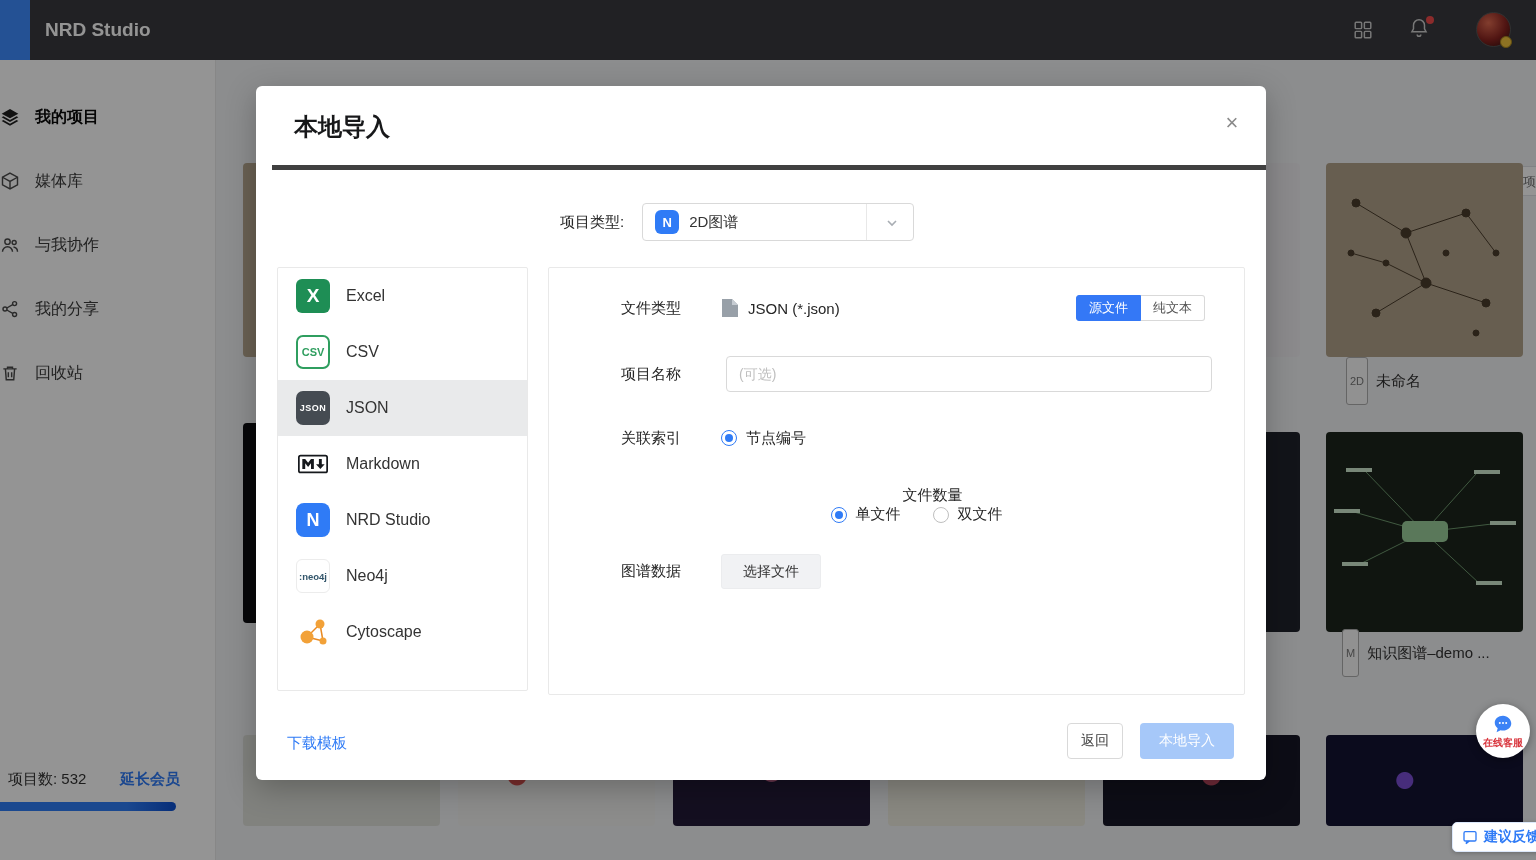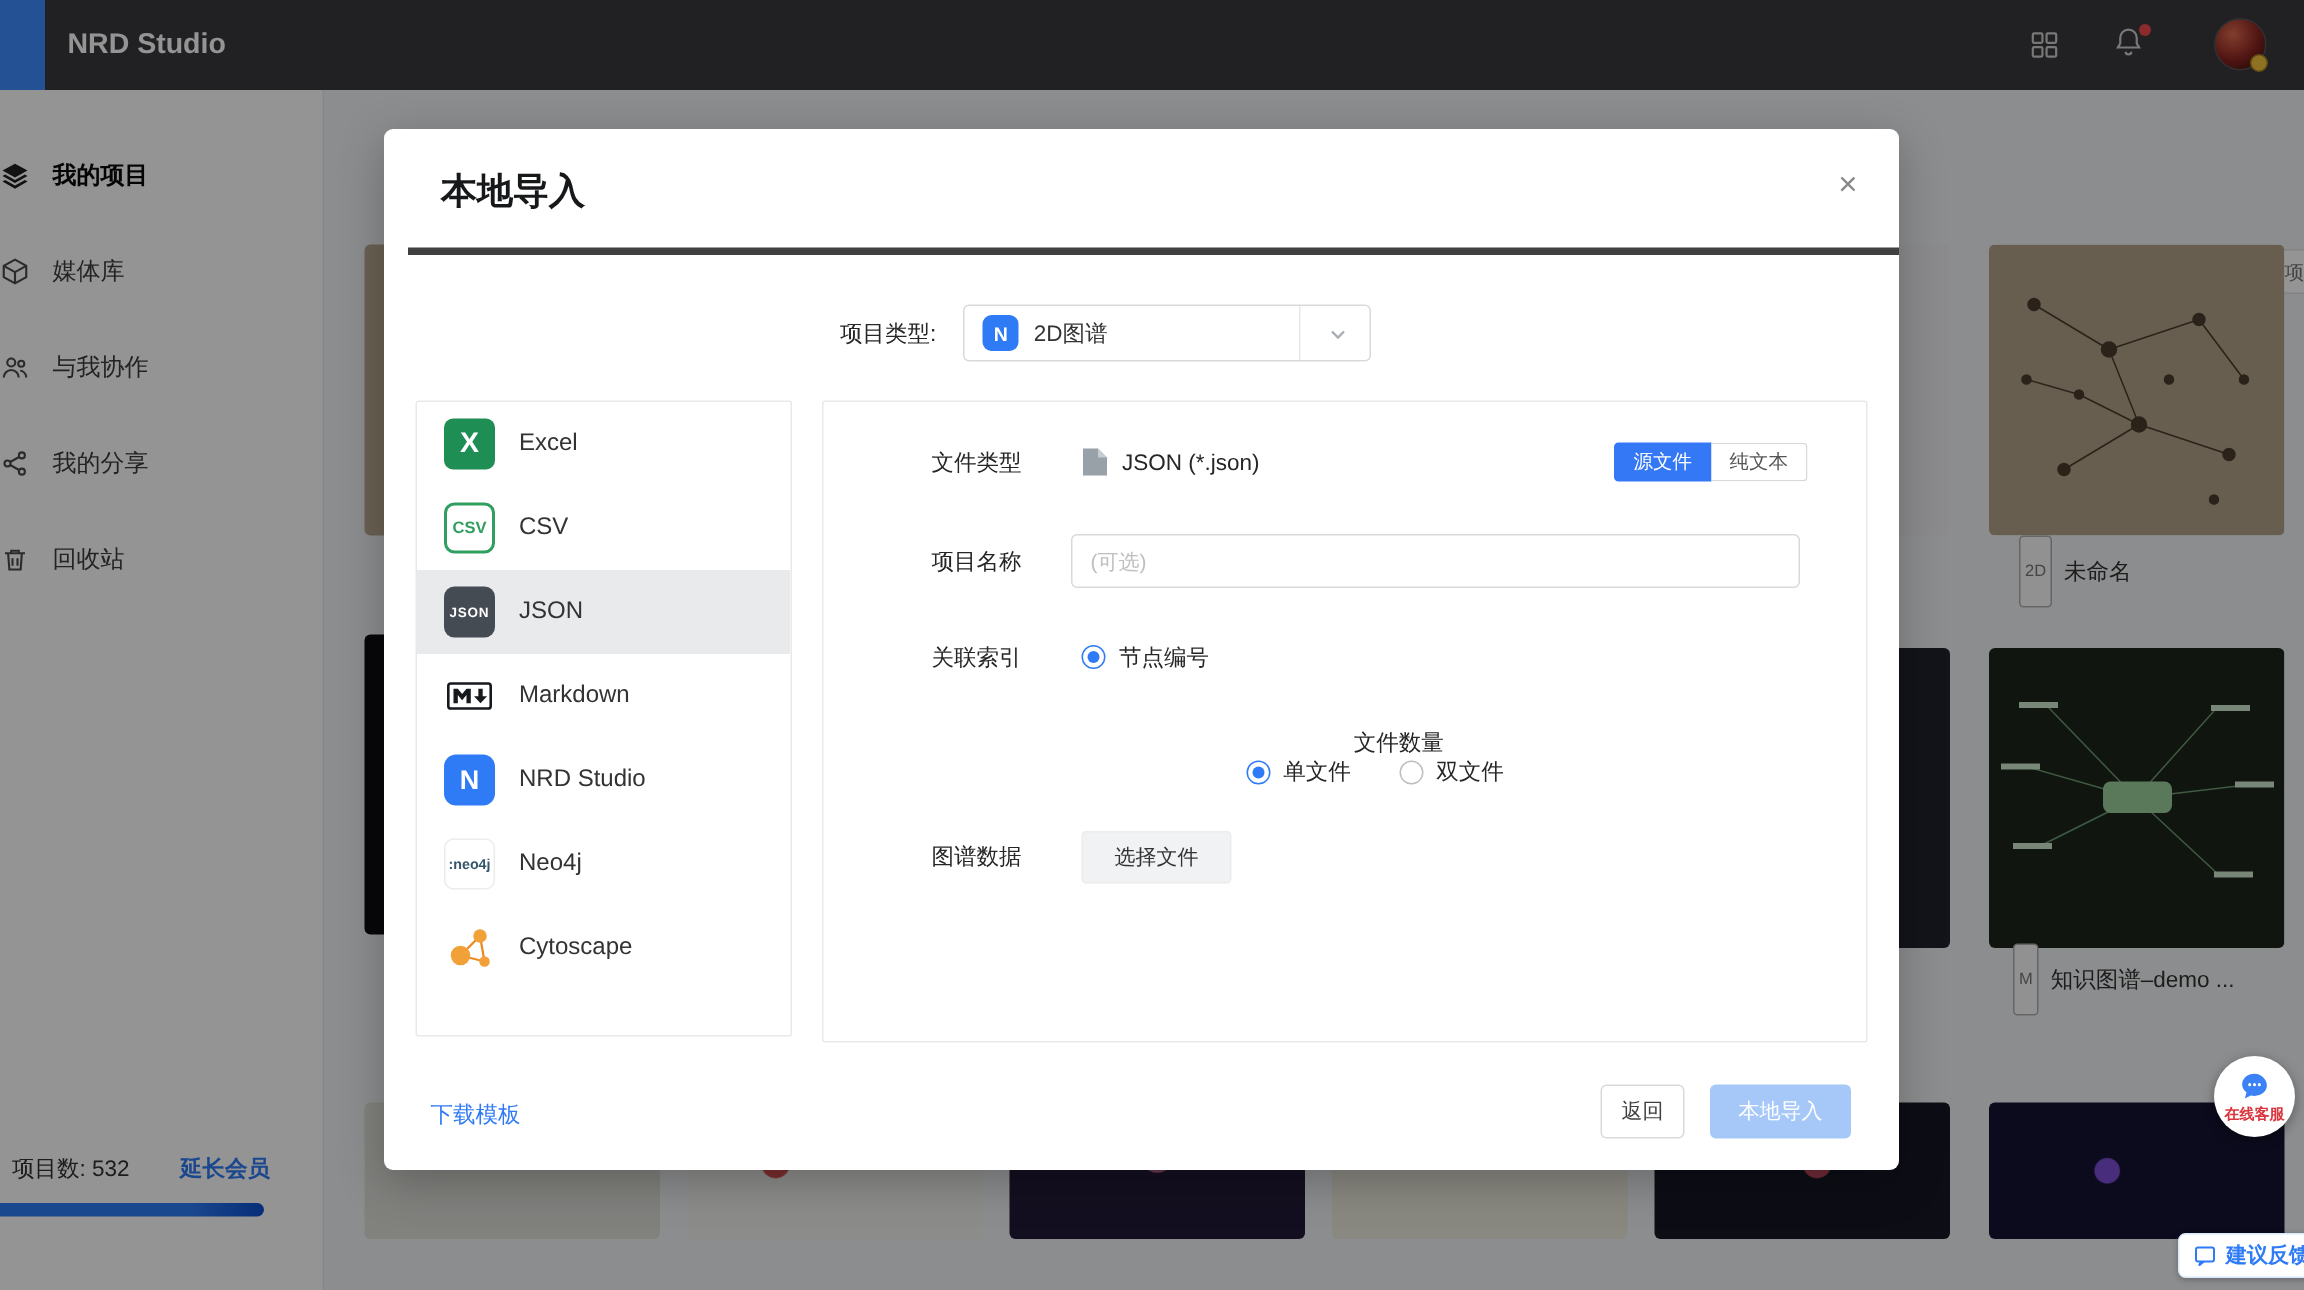--- a/index.html
+++ b/index.html
@@ -67,21 +67,21 @@
   .tile-md { background:#fff; }
   .tile-nrd { background:#2f7bf6; color:#fff; font-weight:800; font-size:18px; border-radius:8px; }
   .tile-neo { background:#fff; border:1px solid #ececec; color:#33566b; font-weight:700; font-size:9.5px; }
   .tile-gephi { background:#141414; border-radius:50%; color:#fff; font-family:"DejaVu Serif",serif; font-style:italic; font-size:15px; }
 
   .form-panel { position:absolute; left:292px; top:181px; width:697px; height:428px; border:1px solid #e9e9e9; border-radius:2px; background:#fff; }
   .form-row { position:absolute; left:0; right:0; display:flex; align-items:center; height:36px; }
   .row-filetype { top:22px; } .row-name { top:88px; } .row-index { top:152px; } .row-count { top:218px;flex-direction:column; } .row-data { top:286px; height:35px; }
   .f-label { width:132px; text-align:right; font-size:15px; color:#262626; flex:none; }
   .f-content { margin-left:40px; display:flex; align-items:center; gap:9px; font-size:15px; color:#262626; }
-  .name-input { margin-left:33px; width:486px; height:36px; border:1px solid #d9d9d9; border-radius:4px; padding:0 12px; font-size:14px; color:#333; outline:none; font-family:inherit; }
+  .name-input { margin-left:45px; width:486px; height:36px; border:1px solid #d9d9d9; border-radius:4px; padding:0 12px; font-size:14px; color:#333; outline:none; font-family:inherit; }
   .name-input::placeholder { color:#bfbfbf; }
   .seg-group { position:absolute; right:39px; top:5px; display:flex; }
   .seg { height:26px; padding:0 12px; font-size:13px; border:1px solid #d9d9d9; background:#fff; color:#555; cursor:pointer; font-family:inherit; }
   .seg:last-child { border-left:none; border-radius:0 3px 3px 0; }
   .seg-active { background:#3478f6; border-color:#3478f6; color:#fff; border-radius:3px 0 0 3px; }
   .radio { width:16px; height:16px; border-radius:50%; border:1px solid #bfbfbf; background:#fff; display:inline-flex; align-items:center; justify-content:center; flex:none; cursor:pointer; }
   .radio.checked { border-color:#2f7bf6; }
   .radio.checked .dot { width:8px; height:8px; border-radius:50%; background:#2f7bf6; }
   .radio-gap { width:14px; }
   .choose-btn { margin-left:40px; height:35px; padding:0 21px; background:#f1f2f4; border:1px solid #ebecee; border-radius:3px; font-size:14px; color:#333; cursor:pointer; font-family:inherit; }

